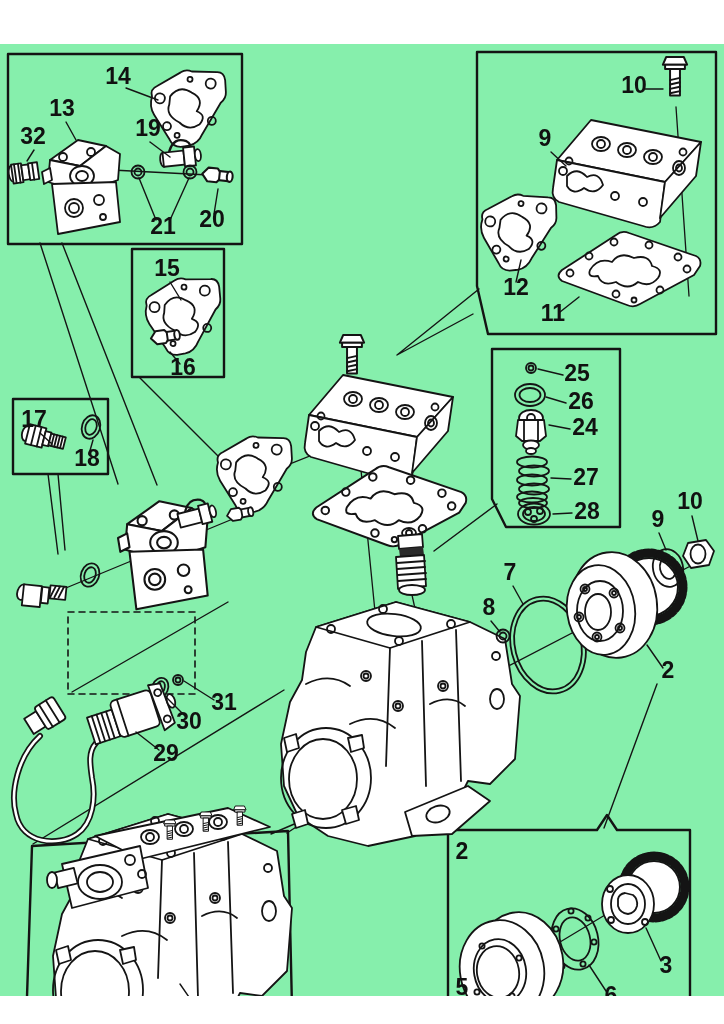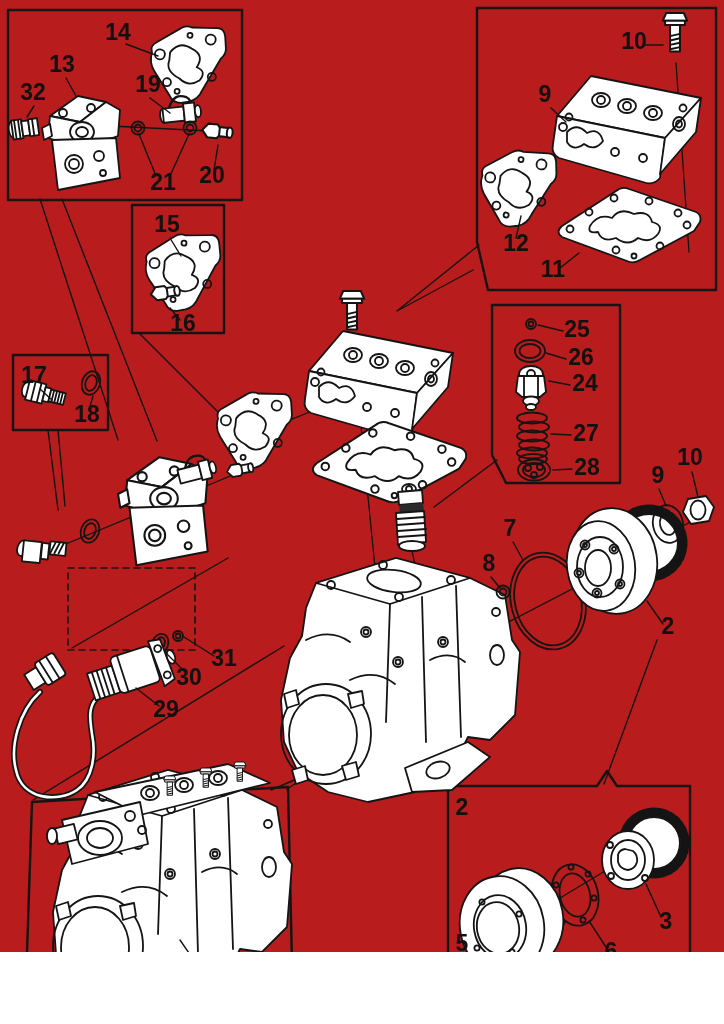--- a/index.html
+++ b/index.html
@@ -1,16 +1,16 @@
 <!DOCTYPE html>
 <html><head>
 <meta charset="utf-8">
 <style>
   html,body{margin:0;padding:0;background:#ffffff;}
-  .page{position:relative;width:724px;height:952px;background:#b91c1c;overflow:hidden;}
+  .page{position:relative;width:724px;height:952px;background:#86efac;overflow:hidden;margin-top:44px;}
   svg{display:block;}
   text{font-family:"Liberation Sans","DejaVu Sans",sans-serif;font-weight:bold;fill:#111;}
   .callout{font-size:23px;}
   .refnum{font-size:13px;letter-spacing:0.5px;}
 </style>
 </head>
 <body>
 
 <div class="page">
 <svg width="724" height="1024" viewBox="0 0 724 1024" fill="none" stroke="#141414" stroke-width="1.8" stroke-linecap="round" stroke-linejoin="round">

